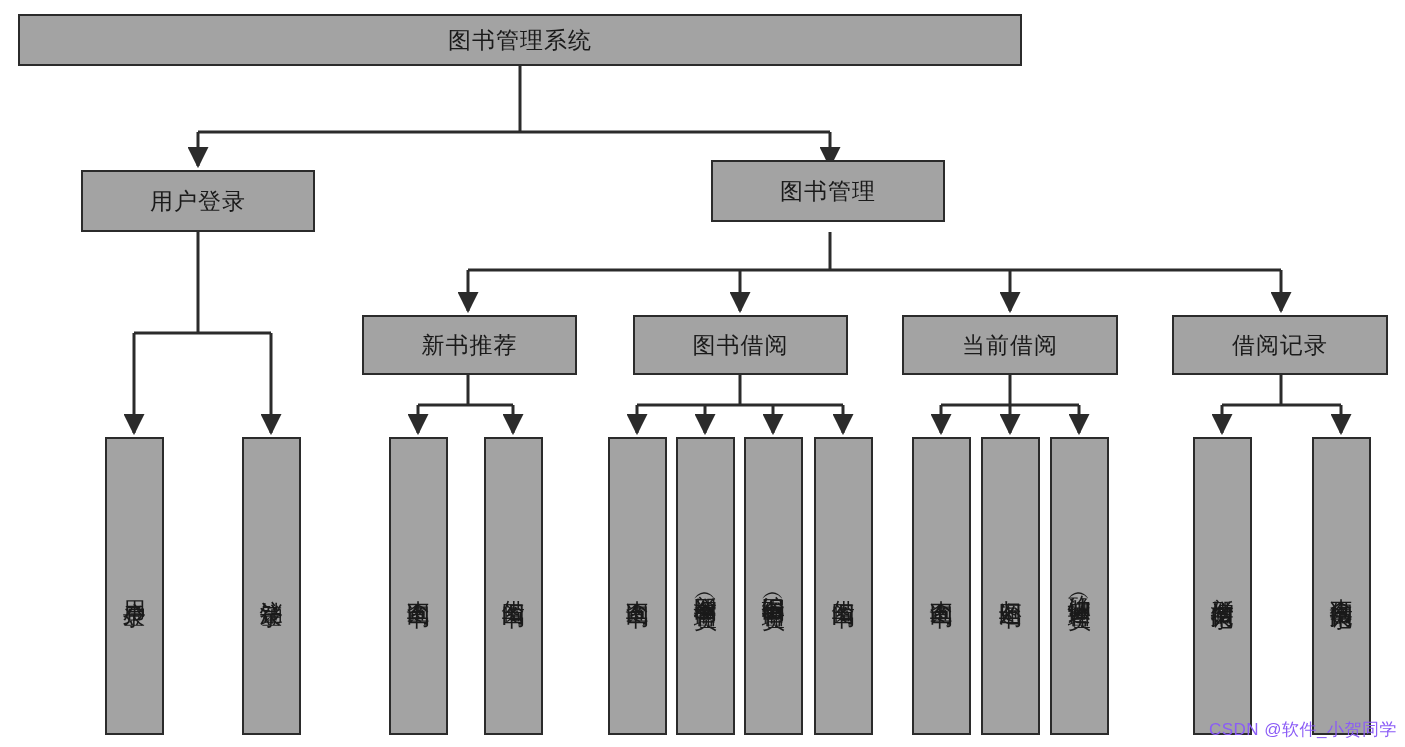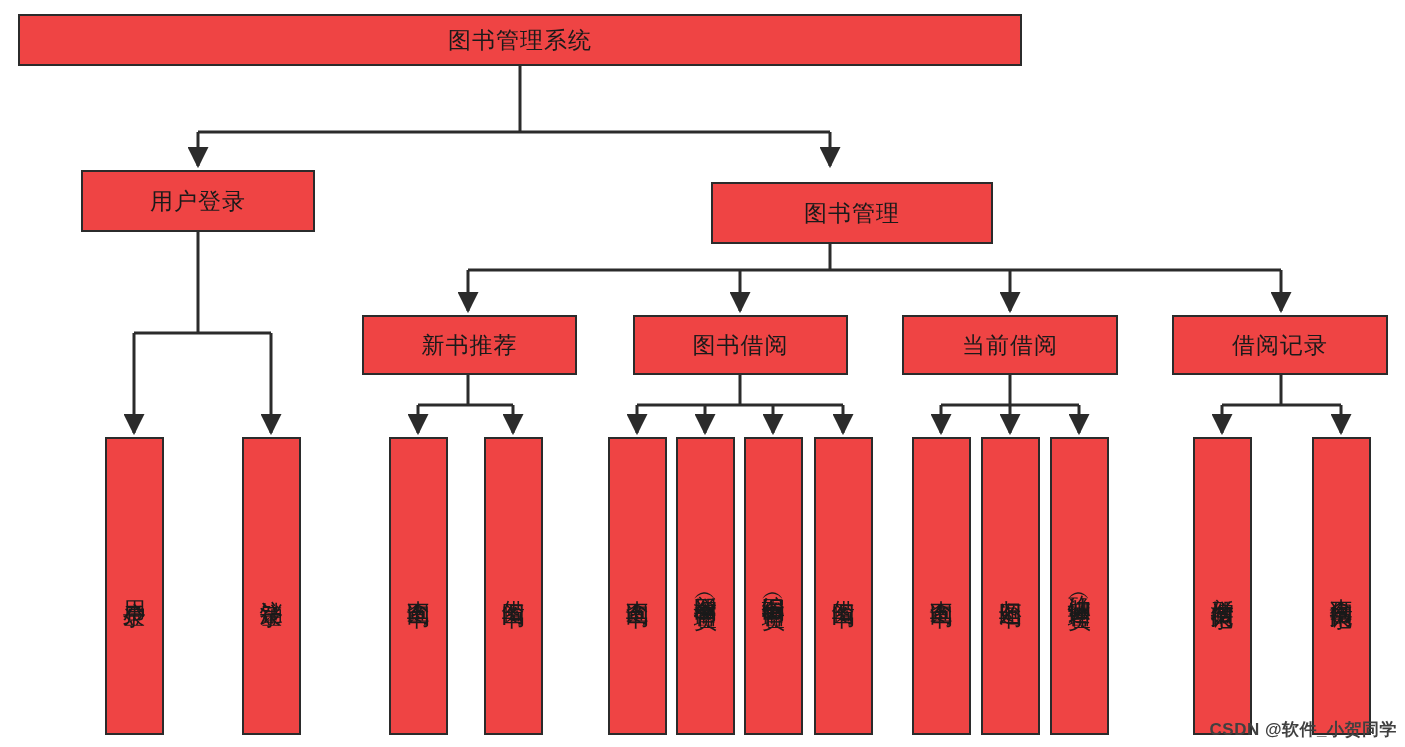--- a/index.html
+++ b/index.html
@@ -1,27 +1,27 @@
 <!DOCTYPE html>
 <html><head>
 <meta charset="utf-8">
 <style>
   html,body{margin:0;padding:0;background:#ffffff;}
   body{width:1405px;height:747px;overflow:hidden;font-family:"Liberation Sans","DejaVu Sans",sans-serif;}
   #stage{position:relative;width:1405px;height:747px;background:#fff;}
   svg.lines{position:absolute;left:0;top:0;width:1405px;height:747px;}
 
-  .node{position:absolute;box-sizing:border-box;background:#ef4444;border:2.5px solid #2b2b2b;
+  .node{position:absolute;box-sizing:border-box;background:#a3a3a3;border:2.5px solid #2b2b2b;
         display:flex;align-items:center;justify-content:center;color:#1a1a1a;}
   .node.h{font-size:23px;letter-spacing:1px;}
   .node.v{writing-mode:vertical-rl;text-orientation:upright;font-size:23px;line-height:1.32;
           letter-spacing:2px;padding:6px 0;text-align:center;}
 
-  #watermark{position:absolute;right:8px;bottom:6px;font-size:17px;color:#404040;
-             letter-spacing:.5px;white-space:nowrap;pointer-events:none;font-weight:bold;}
+  #watermark{position:absolute;right:8px;bottom:6px;font-size:17px;color:#8b5cf6;
+             letter-spacing:.5px;white-space:nowrap;pointer-events:none;}
 </style>
 </head>
 <body>
 
 <div id="stage">
 
   <svg class="lines" viewBox="0 0 1405 747">
     <defs>
       <marker id="arrow" viewBox="0 0 10 10" refX="9" refY="5" markerWidth="7" markerHeight="7" orient="auto-start-reverse">
         <path d="M 0 0 L 10 5 L 0 10 z" fill="#2b2b2b"></path>
@@ -67,21 +67,21 @@
       <path d="M 1281 375 L 1281 405"></path>
       <path d="M 1222 405 L 1341 405"></path>
       <path d="M 1222 405 L 1222 433" marker-end="url(#arrow)"></path>
       <path d="M 1341 405 L 1341 433" marker-end="url(#arrow)"></path>
     </g>
   </svg>
 
   <div class="node h" style="left:18px;top:14px;width:1004px;height:52px;">图书管理系统</div>
 
   <div class="node h" style="left:81px;top:170px;width:234px;height:62px;">用户登录</div>
-  <div class="node h" style="left:711px;top:182px;width:282px;height:62px;">图书管理</div>
+  <div class="node h" style="left:711px;top:160px;width:234px;height:62px;">图书管理</div>
 
   <div class="node h" style="left:362px;top:315px;width:215px;height:60px;">新书推荐</div>
   <div class="node h" style="left:633px;top:315px;width:215px;height:60px;">图书借阅</div>
   <div class="node h" style="left:1172px;top:315px;width:216px;height:60px;">借阅记录</div>
   <div class="node h" style="left:902px;top:315px;width:216px;height:60px;">当前借阅</div>
 
   <div class="node v" style="left:105px;top:437px;width:59px;height:298px;">用户登录</div>
   <div class="node v" style="left:242px;top:437px;width:59px;height:298px;">注销登录</div>
 
   <div class="node v" style="left:389px;top:437px;width:59px;height:298px;">查询图书</div>

